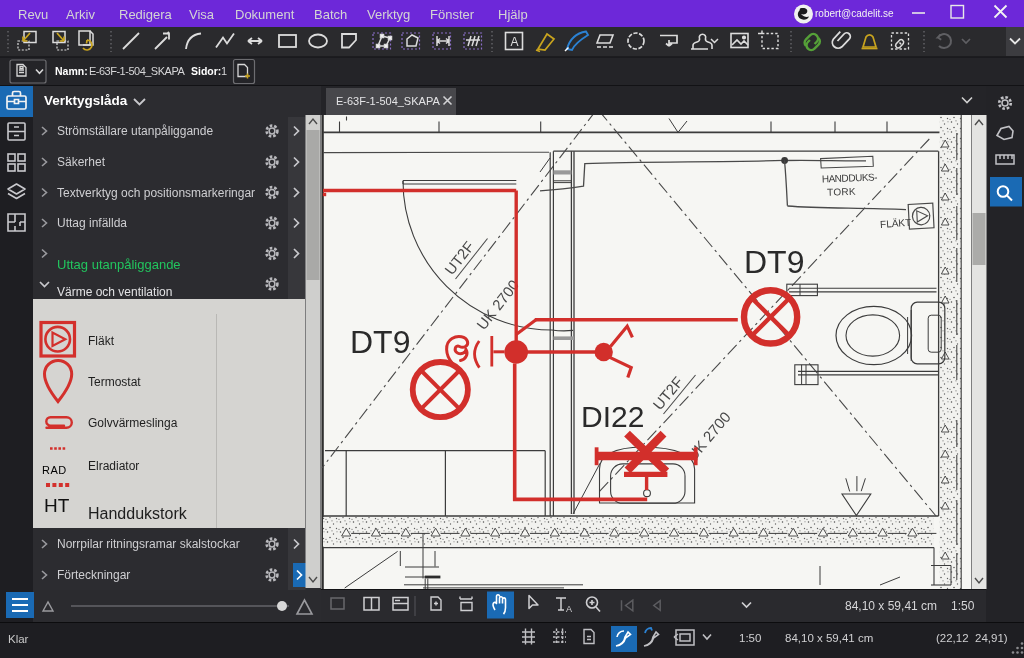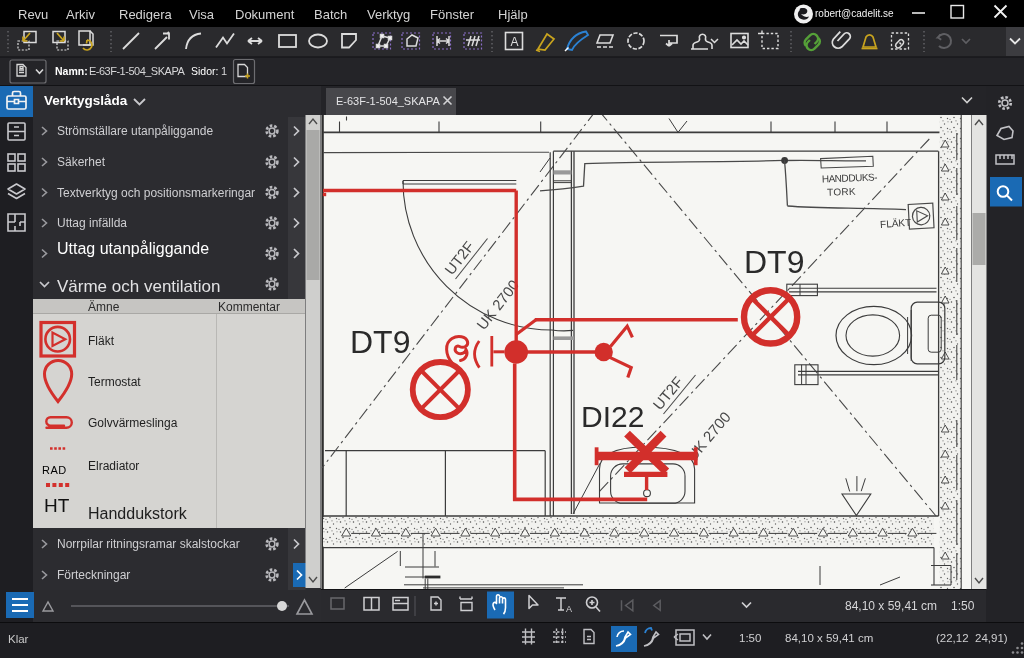--- a/index.html
+++ b/index.html
@@ -1,68 +1,64 @@
 <!DOCTYPE html>
 <html><head><meta charset="utf-8"><style>
 *{margin:0;padding:0;box-sizing:border-box}
 body{width:1024px;height:658px;overflow:hidden;font-family:"Liberation Sans",sans-serif;background:#1a1a1e;position:relative}
 .abs{position:absolute}
 </style></head><body>
-<div class="abs" style="left:0;top:0;width:1024px;height:27px;background:#000000;color:#d4d4d4;font-size:13px">
+<div class="abs" style="left:0;top:0;width:1024px;height:27px;background:#6d28d9;color:#d4d4d4;font-size:13px">
     <span style="position:absolute;left:18px;top:7px">Revu</span>
     <span style="position:absolute;left:66px;top:7px">Arkiv</span>
     <span style="position:absolute;left:119px;top:7px">Redigera</span>
     <span style="position:absolute;left:189px;top:7px">Visa</span>
     <span style="position:absolute;left:235px;top:7px">Dokument</span>
     <span style="position:absolute;left:314px;top:7px">Batch</span>
     <span style="position:absolute;left:367px;top:7px">Verktyg</span>
     <span style="position:absolute;left:430px;top:7px">Fönster</span>
     <span style="position:absolute;left:498px;top:7px">Hjälp</span>
   </div>
 <div class="abs" style="left:0;top:27px;width:1024px;height:30px;background:#2a2a2d;border-bottom:1px solid #1c1c1f"></div>
 <div class="abs" style="left:0;top:58px;width:1024px;height:28px;background:#242428;border-bottom:1px solid #121215"></div>
 <span class="abs" style="left:55px;top:65px;color:#fff;font-size:10.5px;font-weight:bold">Namn:</span>
 <span class="abs" style="left:89px;top:65px;color:#d6d6d8;font-size:11px;letter-spacing:-0.5px">E-63F-1-504_SKAPA</span>
-<span class="abs" style="left:191px;top:65px;color:#fff;font-size:10.5px;font-weight:normal">Sidor:</span>
+<span class="abs" style="left:191px;top:65px;color:#fff;font-size:10.5px;font-weight:bold">Sidor:</span>
 <span class="abs" style="left:221px;top:65px;color:#d6d6d8;font-size:11px">1</span>
 <span class="abs" style="left:815px;top:8px;color:#f2f2f2;font-size:10px">robert@cadelit.se</span>
 
 <div class="abs" style="left:0;top:86px;width:33px;height:536px;background:#1e1e22"></div>
 <div class="abs" style="left:0;top:86px;width:33px;height:31px;background:#1a6ab4"></div>
 <div class="abs" style="left:33px;top:86px;width:288px;height:536px;background:#2c2c30"></div>
 <span class="abs" style="left:44px;top:93px;color:#fff;font-size:13.5px;font-weight:bold">Verktygslåda</span>
 <div style="position:absolute;left:33px;top:116px;width:272px;height:30px">
     <span style="position:absolute;left:24px;top:8px;color:#cfcfd2;font-size:12px">Strömställare utanpåliggande</span>
   </div>
 <div style="position:absolute;left:33px;top:147px;width:272px;height:30px">
     <span style="position:absolute;left:24px;top:8px;color:#cfcfd2;font-size:12px">Säkerhet</span>
   </div>
 <div style="position:absolute;left:33px;top:178px;width:272px;height:30px">
     <span style="position:absolute;left:24px;top:8px;color:#cfcfd2;font-size:12px">Textverktyg och positionsmarkeringar</span>
   </div>
 <div style="position:absolute;left:33px;top:208px;width:272px;height:30px">
     <span style="position:absolute;left:24px;top:8px;color:#cfcfd2;font-size:12px">Uttag infällda</span>
   </div>
 <div style="position:absolute;left:33px;top:238px;width:272px;height:30px">
-    <span style="position:absolute;left:24px;top:2px;color:#ffffff;font-size:16px">Uttag utanpåliggande</span>
+    <span style="position:absolute;left:24px;top:19px;color:#22c55e;font-size:13px">Uttag utanpåliggande</span>
   </div>
 <div style="position:absolute;left:33px;top:269px;width:272px;height:30px">
-    <span style="position:absolute;left:24px;top:8px;color:#e2e2e4;font-size:17px">Värme och ventilation</span>
+    <span style="position:absolute;left:24px;top:16px;color:#e2e2e4;font-size:12px">Värme och ventilation</span>
   </div>
 <div style="position:absolute;left:33px;top:529px;width:272px;height:30px">
     <span style="position:absolute;left:24px;top:8px;color:#cfcfd2;font-size:12px">Norrpilar ritningsramar skalstockar</span>
   </div>
 <div style="position:absolute;left:33px;top:560px;width:272px;height:30px">
     <span style="position:absolute;left:24px;top:8px;color:#cfcfd2;font-size:12px">Förteckningar</span>
   </div>
 <div style="position:absolute;left:33px;top:299px;width:272px;height:229px;background:#d5d4d1">
-    <div style="position:absolute;left:0;top:0;width:272px;height:15px;background:#c6c5c2;border-bottom:1px solid #a9a8a5">
-      <span style="position:absolute;left:55px;top:1px;color:#2b2b2b;font-size:12px">Ämne</span>
-      <span style="position:absolute;left:185px;top:1px;color:#2b2b2b;font-size:12px">Kommentar</span>
-    </div>
     <div style="position:absolute;left:183px;top:15px;width:1px;height:214px;background:#b9b8b5"></div>
     <span style="position:absolute;left:55px;top:35px;color:#1e1e1e;font-size:12px">Fläkt</span>
     <span style="position:absolute;left:55px;top:76px;color:#1e1e1e;font-size:12px">Termostat</span>
     <span style="position:absolute;left:55px;top:117px;color:#1e1e1e;font-size:12px">Golvvärmeslinga</span>
     <span style="position:absolute;left:55px;top:160px;color:#1e1e1e;font-size:12px">Elradiator</span>
     <span style="position:absolute;left:55px;top:206px;color:#1e1e1e;font-size:16px">Handdukstork</span>
     <span style="position:absolute;left:9px;top:165px;color:#000000;font-size:11px;letter-spacing:0.5px">RAD</span>
     <span style="position:absolute;left:11px;top:196px;color:#111;font-size:19px;font-weight:normal">HT</span>
   </div>
 <div class="abs" style="left:33px;top:590px;width:288px;height:32px;background:#2b2b2f"></div>

